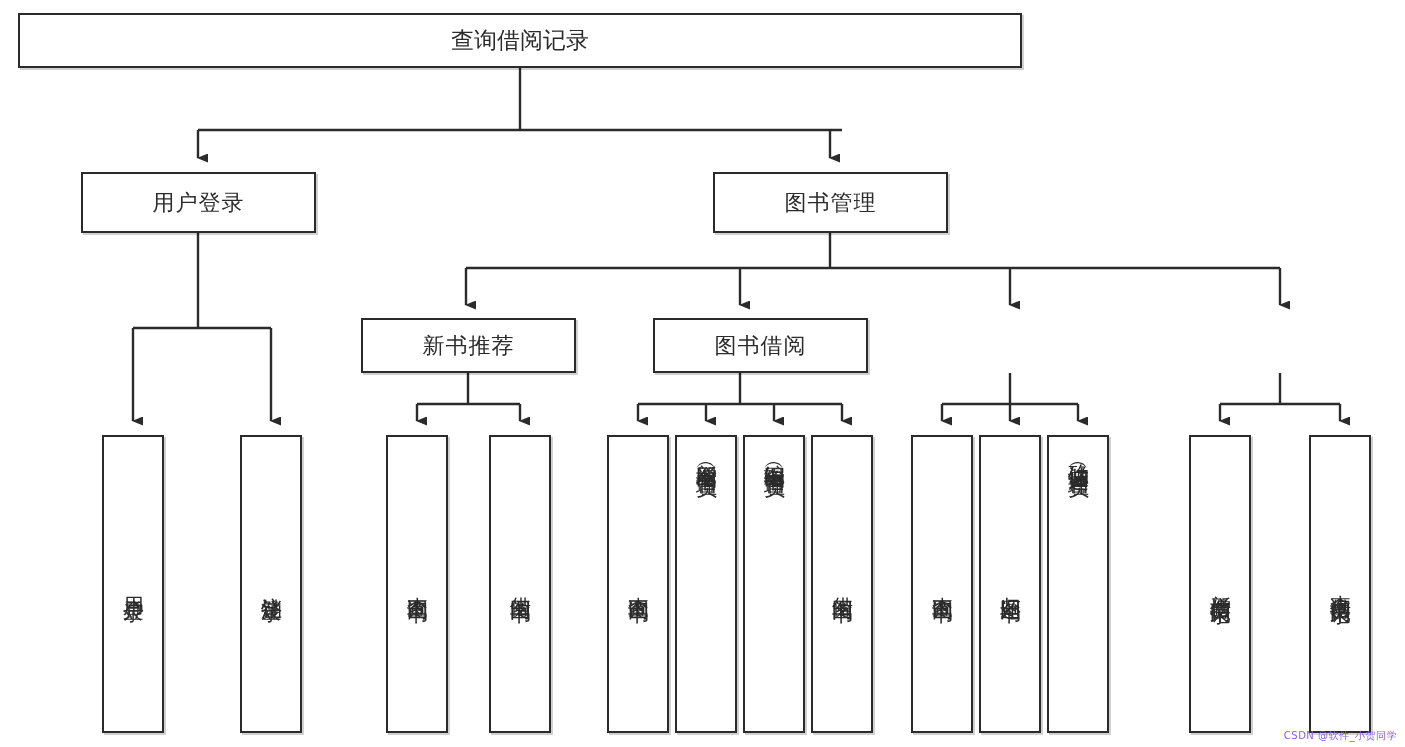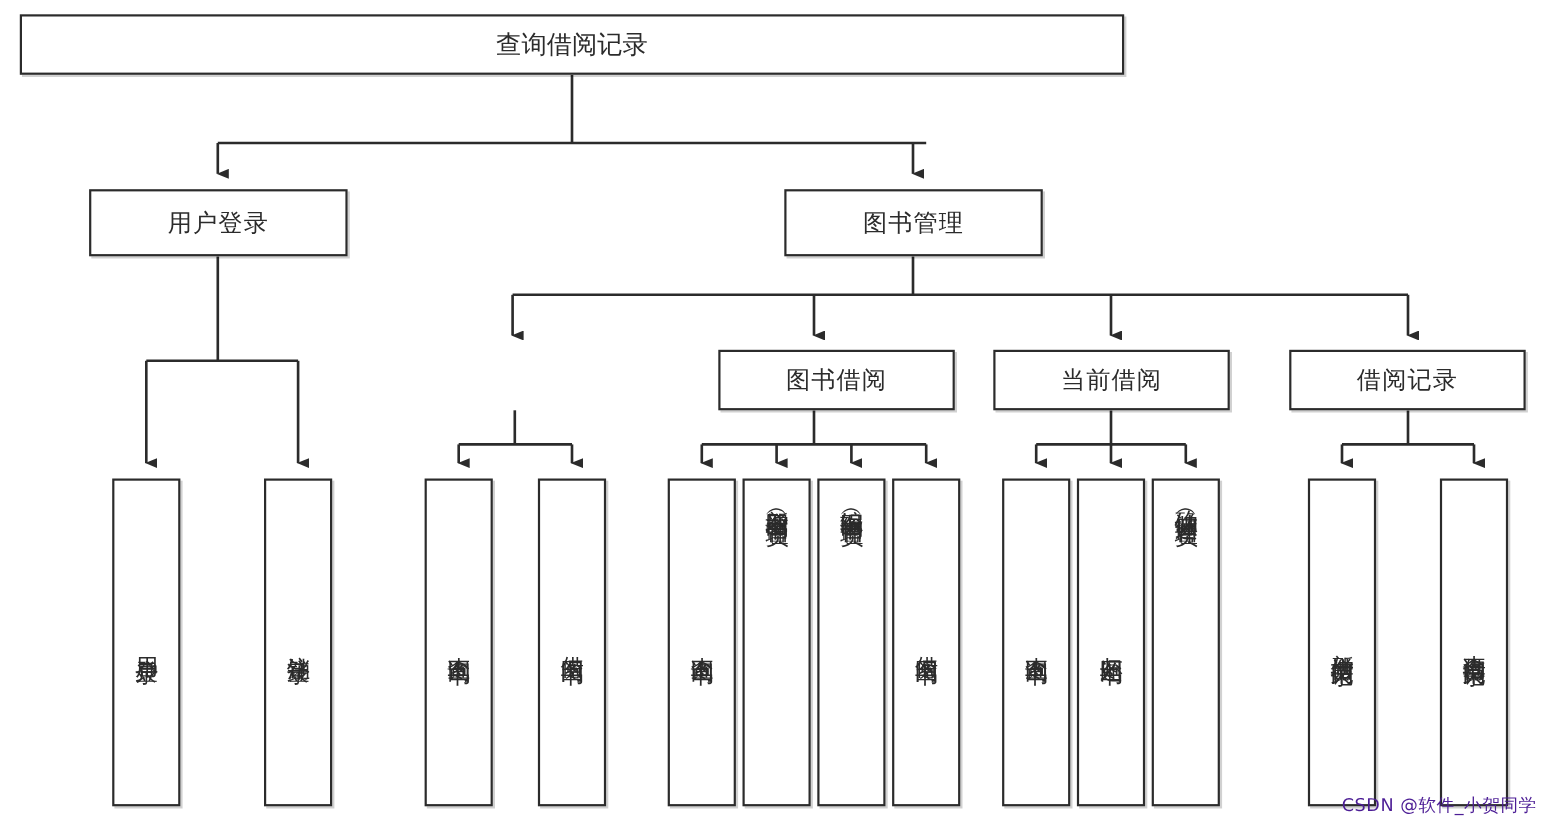--- a/index.html
+++ b/index.html
@@ -12,22 +12,22 @@
   .node.h{font-size:22px;letter-spacing:1px;}
   .node.root{font-size:23px;}
   .leaf{position:absolute;box-sizing:border-box;background:#ffffff;
         border:2px solid #2b2b2b;box-shadow:2px 2px 0 rgba(0,0,0,.18);
         display:flex;justify-content:center;color:#2b2b2b;}
   .leaf .vt{writing-mode:vertical-rl;text-orientation:upright;
             font-size:21px;line-height:1.18;letter-spacing:2px;
             white-space:nowrap;}
   .leaf.mid{align-items:center;}
   .leaf.top{align-items:flex-start;padding-top:10px;}
-  #watermark{position:absolute;right:8px;bottom:4px;font-size:16px;
-             color:#4c1d95;letter-spacing:.5px;white-space:nowrap;margin-top:38px;}
+  #watermark{position:absolute;right:8px;bottom:4px;font-size:10px;
+             color:#8b5cf6;letter-spacing:.5px;white-space:nowrap;margin-top:38px;}
 </style>
 </head>
 <body>
 
 <div id="canvas">
 
   <svg id="wires" viewBox="0 0 1405 747" xmlns="http://www.w3.org/2000/svg">
     <defs>
       <marker id="ah" markerWidth="9" markerHeight="11" refX="4.5" refY="10" orient="auto" markerUnits="userSpaceOnUse">
         <path d="M0,0 L9,0 L4.5,11 Z" fill="#2b2b2b"></path>
@@ -81,28 +81,25 @@
     <span>查询借阅记录</span>
   </div>
 
   <div class="node h" style="left:81px;top:172px;width:235px;height:61px;">
     <span>用户登录</span>
   </div>
   <div class="node h" style="left:713px;top:172px;width:235px;height:61px;text-align:right;">
     <span>图书管理</span>
   </div>
 
+  <div class="node h" style="left:361px;top:318px;width:215px;height:55px;">
+    <span>新书推荐</span>
+  </div>
   <div class="node h" style="left:633px;top:318px;width:215px;height:55px;margin-left:20px;">
     <span>图书借阅</span>
-  </div>
-  <div class="node h" style="left:903px;top:318px;width:215px;height:55px;">
-    <span>当前借阅</span>
-  </div>
-  <div class="node h" style="left:1172px;top:318px;width:215px;height:55px;">
-    <span>借阅记录</span>
   </div>
 
   <div class="leaf mid" style="left:102px;top:435px;width:62px;height:298px;">
     <span class="vt">用户登录</span>
   </div>
   <div class="leaf mid" style="left:240px;top:435px;width:62px;height:298px;">
     <span class="vt">注销登录</span>
   </div>
 
   <div class="leaf mid" style="left:386px;top:435px;width:62px;height:298px;">

